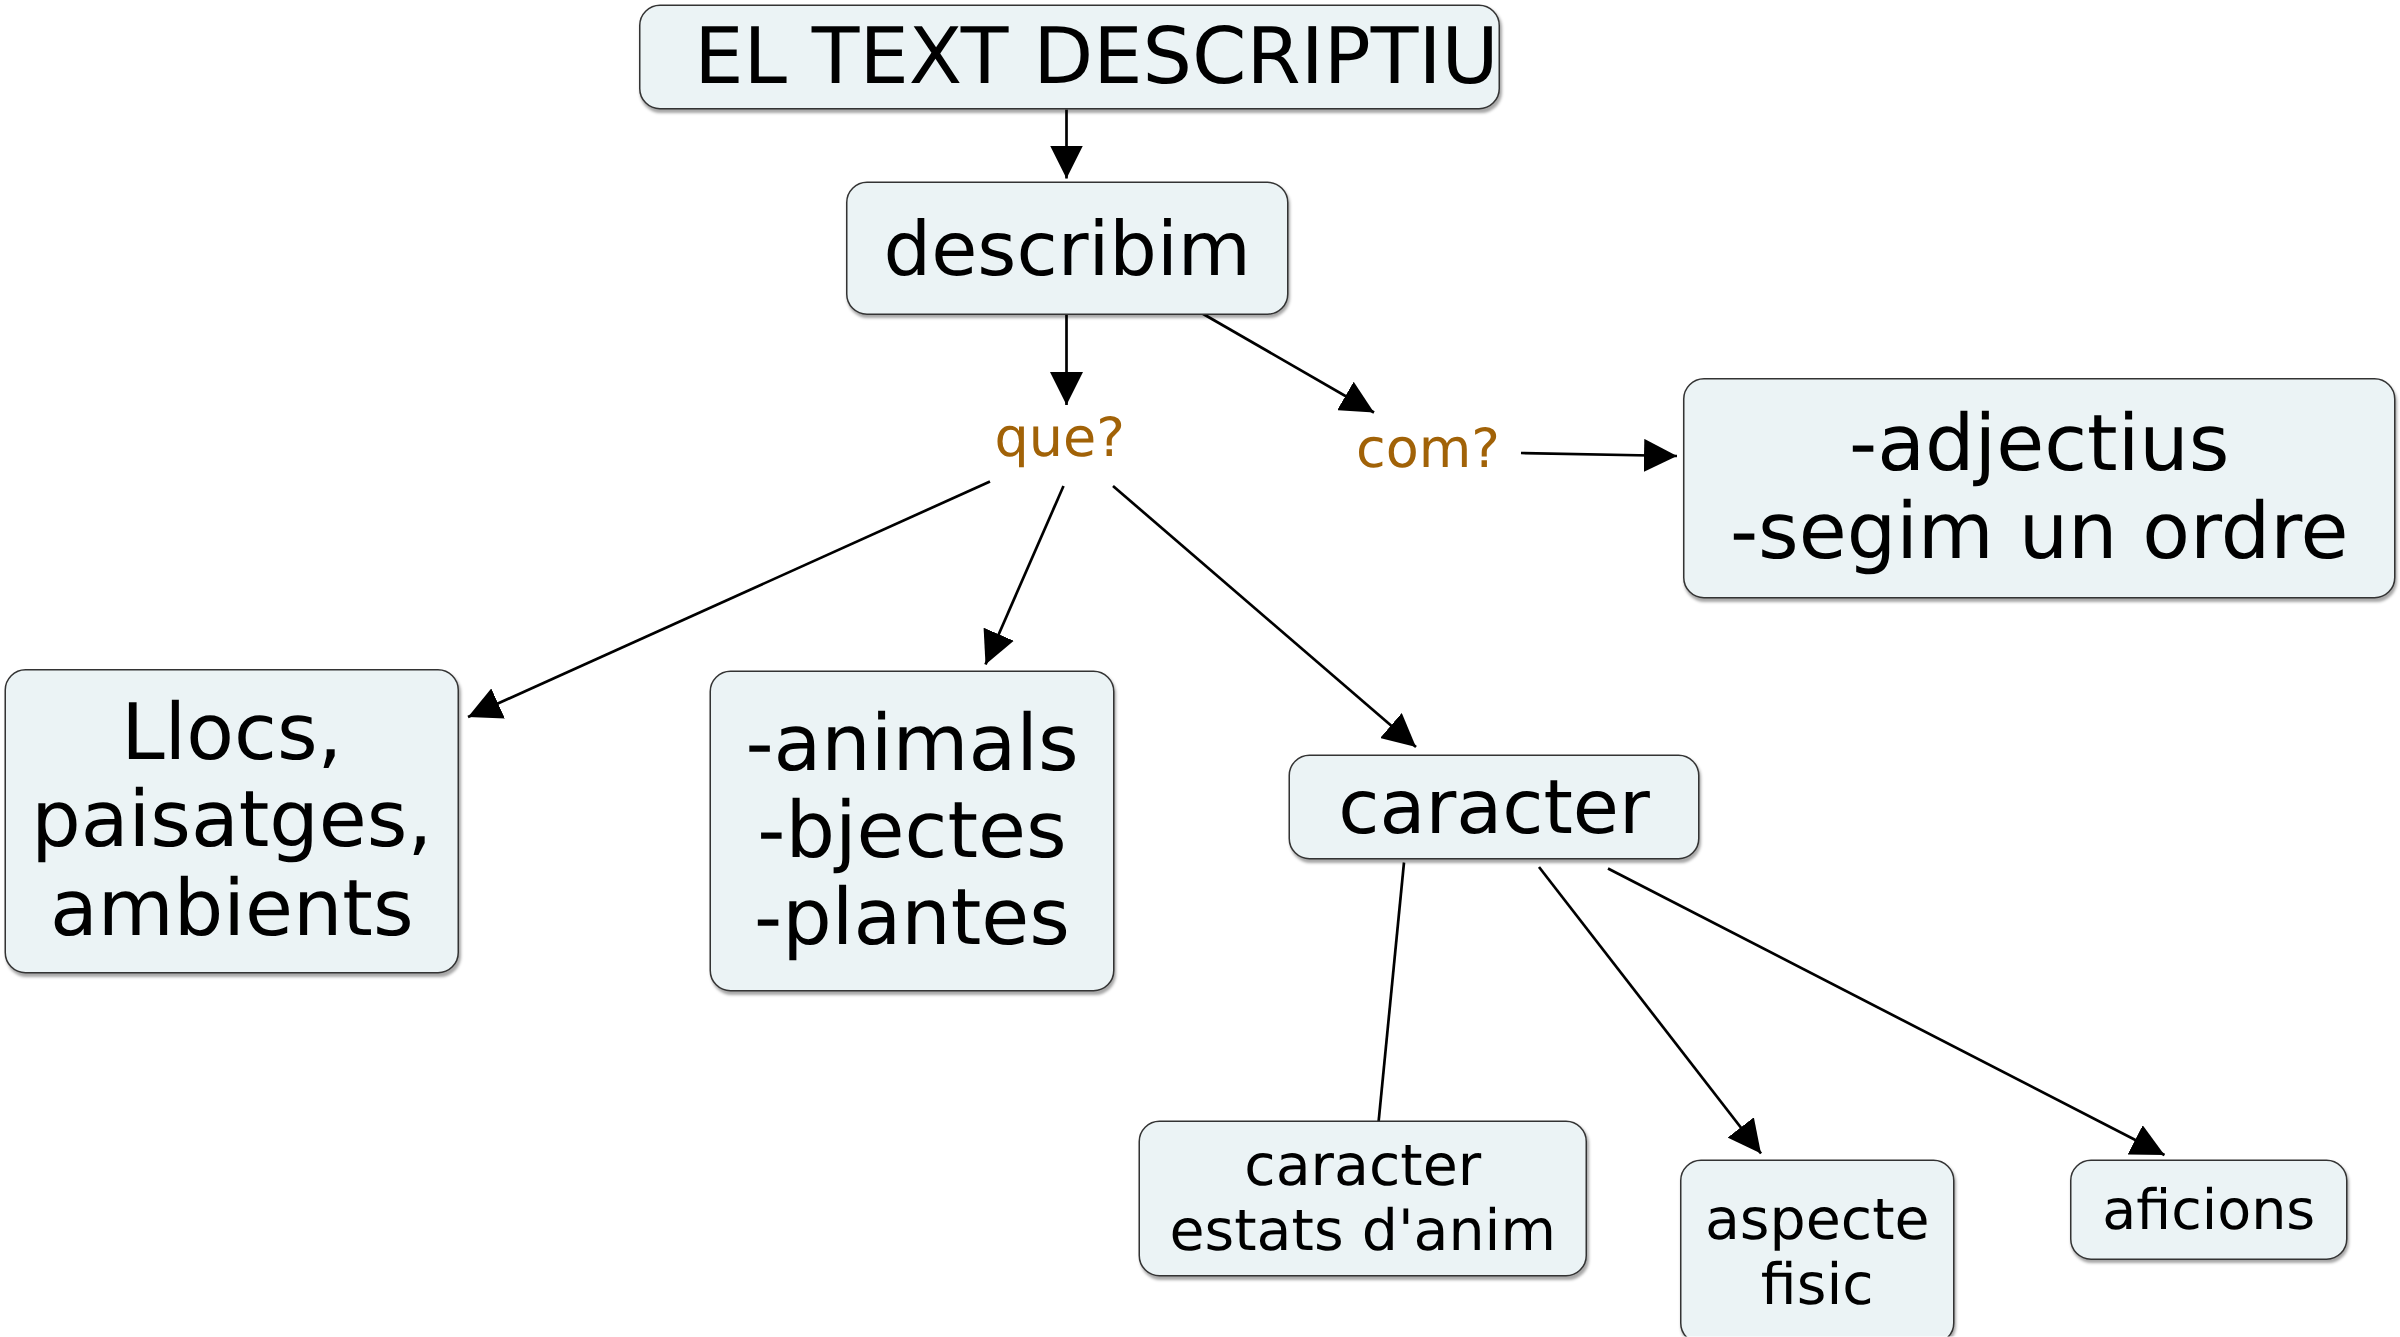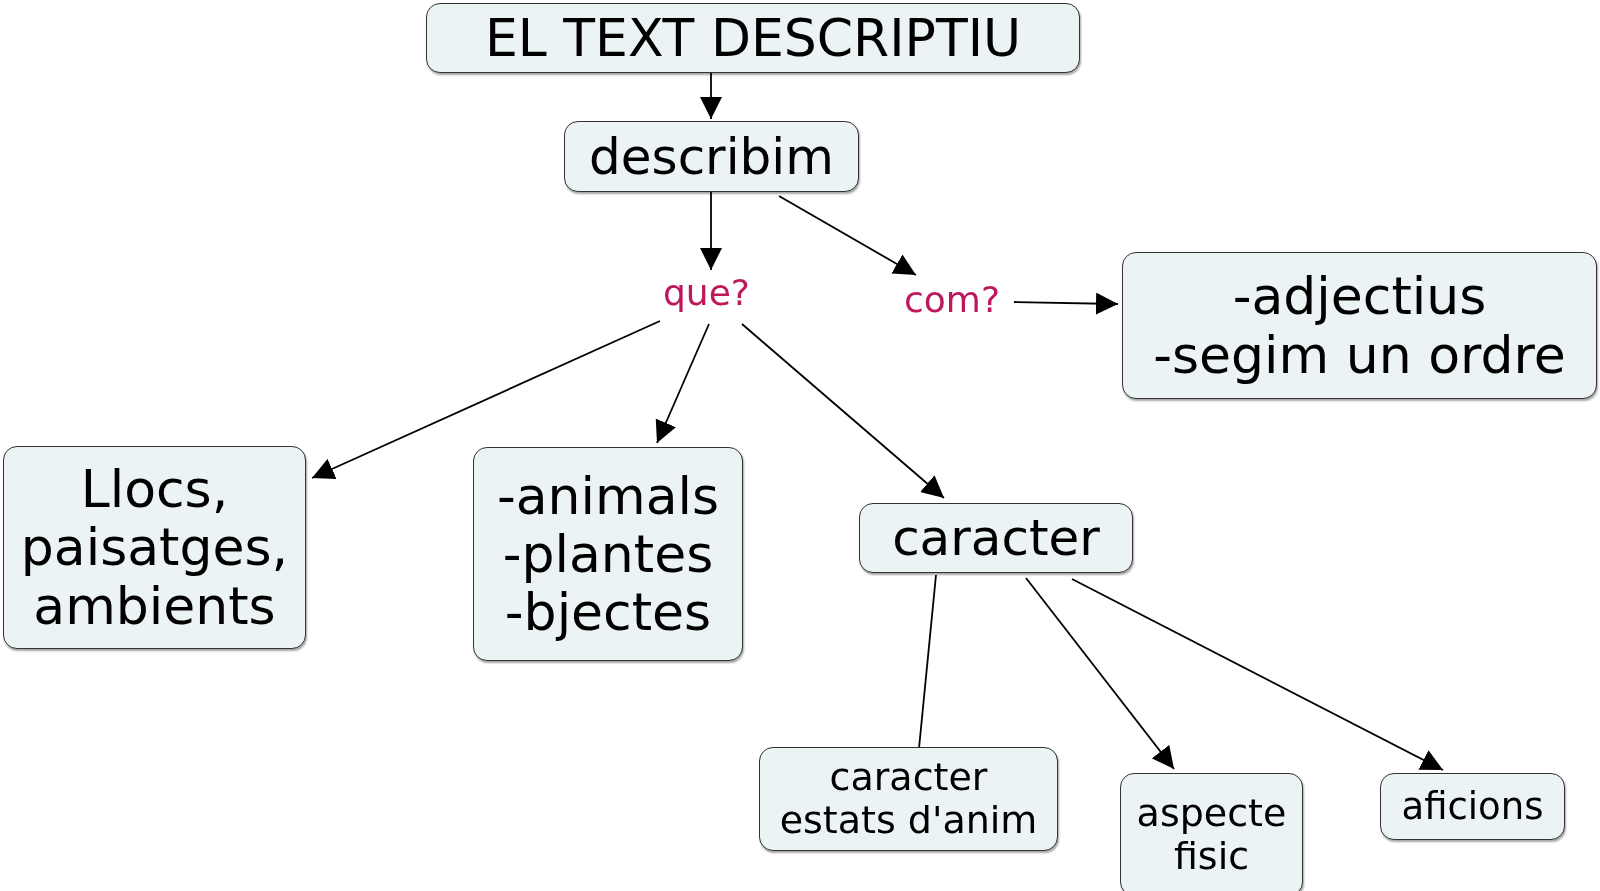--- a/index.html
+++ b/index.html
@@ -1,21 +1,21 @@
 <!DOCTYPE html>
 <html><head>
 <meta charset="utf-8">
 <style>
   html,body{margin:0;padding:0;background:#ffffff;}
   body{width:1600px;height:891px;position:relative;overflow:hidden;font-family:"DejaVu Sans","Liberation Sans",sans-serif;}
   svg.edges{position:absolute;left:0;top:0;width:1600px;height:891px;}
   .node{position:absolute;box-sizing:border-box;background:#ebf3f5;border:1.5px solid #333;border-radius:14px;
         display:flex;flex-direction:column;align-items:center;justify-content:center;color:#000;text-align:center;line-height:1.12;
         box-shadow:1px 2px 2px rgba(0,0,0,0.35);}
-  .label{position:absolute;color:#be185d;font-size:36px;}
+  .label{position:absolute;color:#a16207;font-size:36px;}
   .line{display:block;white-space:nowrap;}
 </style>
 </head>
 <body>
 
 <svg class="edges" viewBox="0 0 1600 891">
   <defs>
     <marker id="arr" viewBox="0 0 10 10" refX="10" refY="5" markerWidth="10" markerHeight="10" markerUnits="userSpaceOnUse" orient="auto">
       <path d="M0,0 L10,5 L0,10 z" fill="#000"></path>
     </marker>
@@ -30,25 +30,25 @@
     <line x1="1014" y1="302" x2="1118" y2="304" marker-end="url(#arrL)"></line>
     <line x1="660" y1="321" x2="312" y2="478" marker-end="url(#arrL)"></line>
     <line x1="709" y1="324" x2="657" y2="443" marker-end="url(#arrL)"></line>
     <line x1="742" y1="324" x2="944" y2="498" marker-end="url(#arrL)"></line>
     <line x1="936" y1="575" x2="916" y2="779" marker-end="url(#arrL)"></line>
     <line x1="1026" y1="578" x2="1174" y2="769" marker-end="url(#arrL)"></line>
     <line x1="1072" y1="579" x2="1443" y2="770" marker-end="url(#arrL)"></line>
   </g>
 </svg>
 
-<div class="node" style="left:426px;top:3px;width:654px;height:70px;font-size:52px;">
+<div class="node" style="left:426px;top:3px;width:574px;height:70px;font-size:52px;align-items:flex-end;">
   <span class="line">EL TEXT DESCRIPTIU</span>
 </div>
 
-<div class="node" style="left:564px;top:121px;width:295px;height:71px;font-size:50px;">
+<div class="node" style="left:564px;top:121px;width:295px;height:89px;font-size:50px;">
   <span class="line">describim</span>
 </div>
 
 <div class="label" style="left:663px;top:272px;">
   <span>que?</span>
 </div>
 
 <div class="label" style="left:904px;top:279px;">
   <span>com?</span>
 </div>
@@ -59,22 +59,22 @@
 </div>
 
 <div class="node" style="left:3px;top:446px;width:303px;height:203px;font-size:52px;">
   <span class="line">Llocs,</span>
   <span class="line">paisatges,</span>
   <span class="line">ambients</span>
 </div>
 
 <div class="node" style="left:473px;top:447px;width:270px;height:214px;font-size:52px;">
   <span class="line">-animals</span>
+  <span class="line">-bjectes</span>
   <span class="line">-plantes</span>
-  <span class="line">-bjectes</span>
 </div>
 
 <div class="node" style="left:859px;top:503px;width:274px;height:70px;font-size:50px;">
   <span class="line">caracter</span>
 </div>
 
 <div class="node" style="left:759px;top:747px;width:299px;height:104px;font-size:38px;">
   <span class="line">caracter</span>
   <span class="line">estats d'anim</span>
 </div>

